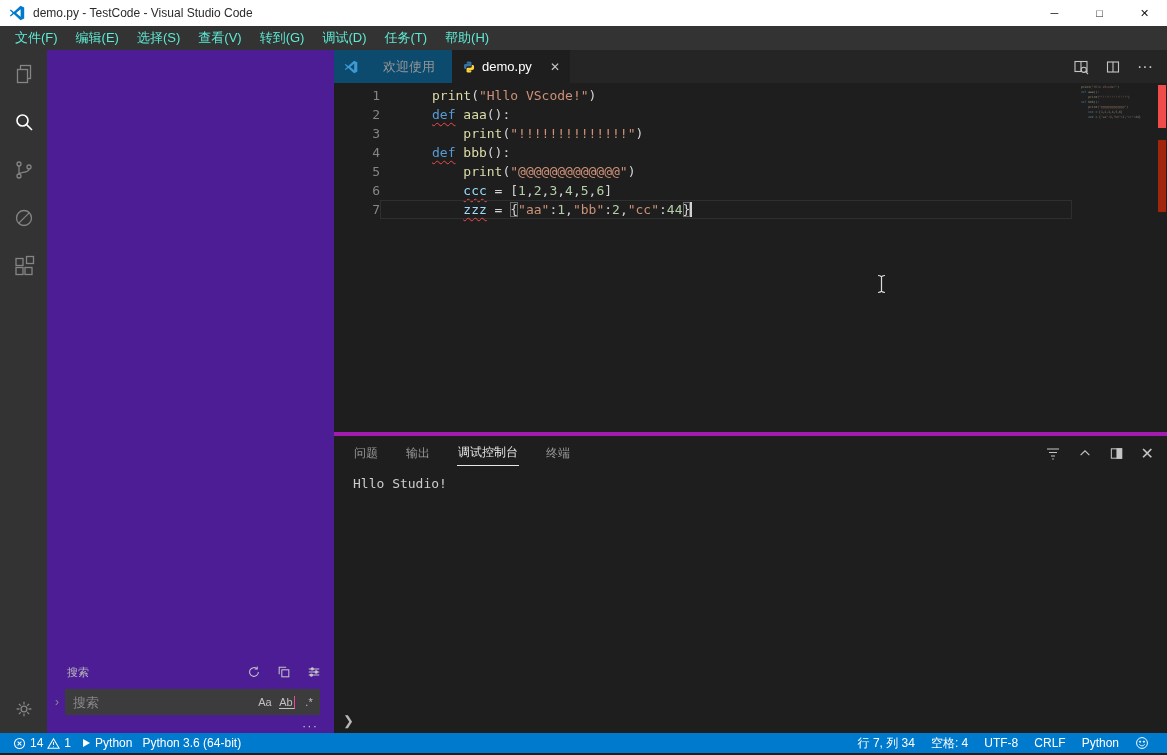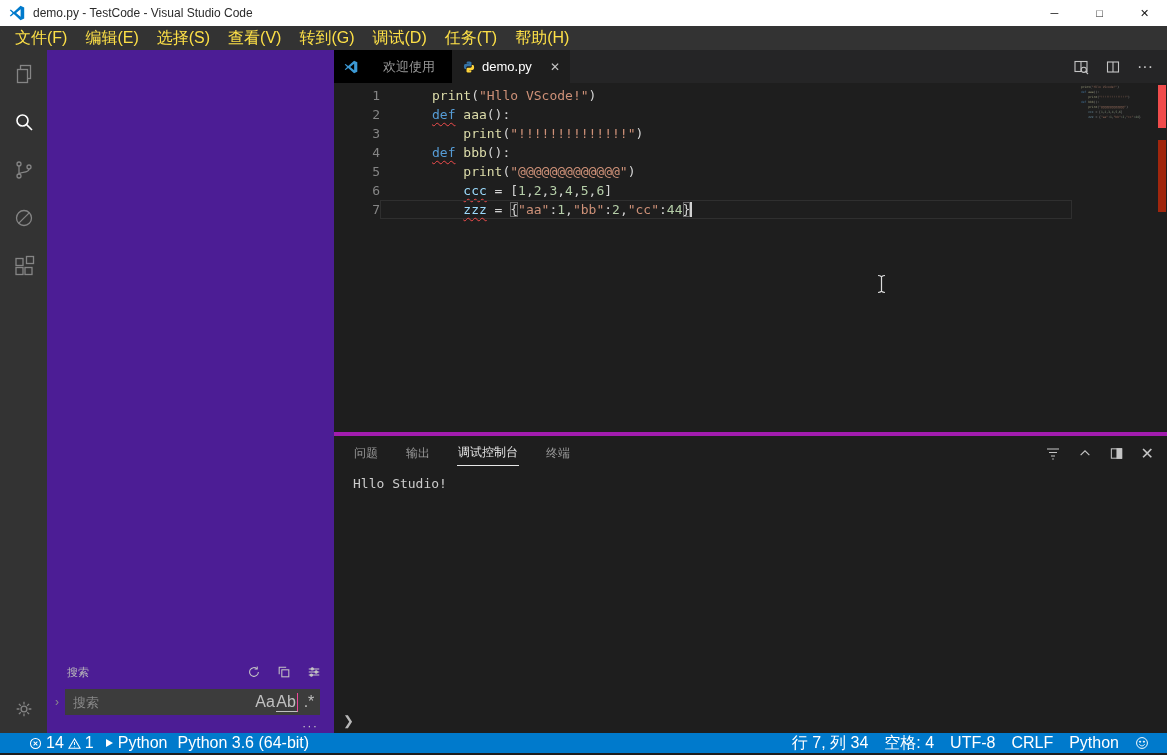--- a/index.html
+++ b/index.html
@@ -4,44 +4,44 @@
 <style>
   html,body{margin:0;padding:0;}
   body{width:1167px;height:755px;overflow:hidden;background:#1e1e1e;font-family:"Liberation Sans",sans-serif;}
   
   .titlebar{height:26px;background:#ffffff;display:flex;align-items:center;font-size:12px;color:#2b2b2b;}
   .titlebar .logo{margin:0 8px 0 9px;display:flex;}
   .win-controls{margin-left:auto;display:flex;height:100%;}
   .win-btn{width:45px;display:flex;align-items:center;justify-content:center;font-size:11px;color:#111;}
   
   .menubar{height:24px;background:#333333;display:flex;align-items:center;padding-left:6px;}
-  .menu-item{padding:0 9px;font-size:16px;color:#fde047;line-height:24px;}
+  .menu-item{padding:0 9px;font-size:13px;color:#5eead4;line-height:24px;}
   
   .main{display:flex;height:683px;}
   .activitybar{width:47px;background:#333333;display:flex;flex-direction:column;align-items:center;flex-shrink:0;}
   .ab-item{height:48px;width:47px;display:flex;align-items:center;justify-content:center;}
   .ab-spacer{flex:1;}
   
   .sidebar{width:287px;background:#4c1d95;flex-shrink:0;display:flex;flex-direction:column;color:#cccccc;justify-content:flex-end;}
   .sb-head{height:34px;display:flex;align-items:center;padding:0 10px 0 20px;font-size:11px;color:#bbbbbb;}
   .sb-head-actions{margin-left:auto;display:flex;gap:10px;}
   .icon-btn{width:20px;height:20px;display:flex;align-items:center;justify-content:center;color:#c5c5c5;}
   .search-row{display:flex;padding:0 14px 0 2px;align-items:center;}
   .tg-replace{width:16px;display:flex;align-items:center;justify-content:center;color:#8a8a8a;font-size:12px;}
   .search-box{flex:1;height:26px;background:#3c3c3c;display:flex;align-items:center;padding-left:6px;}
   .search-box input{flex:1;min-width:0;background:transparent;border:0;outline:0;color:#cccccc;font-size:13px;font-family:inherit;}
   .search-box input::placeholder{color:#8a8a8a;}
-  .opt{width:22px;height:20px;display:flex;align-items:center;justify-content:center;font-size:16px;color:#c0c0c0;}
+  .opt{width:22px;height:20px;display:flex;align-items:center;justify-content:center;font-size:11px;color:#c0c0c0;}
   .opt.word span{border-bottom:1px solid #c0c0c0;border-right:1px solid #ec4899;padding:0 1px 0 0;}
   .more-row{display:flex;justify-content:flex-end;padding:3px 16px 0 0;color:#c5c5c5;font-size:13px;letter-spacing:1px;}
   
   .editor-col{flex:1;display:flex;flex-direction:column;min-width:0;background:#1e1e1e;}
   .tabbar{height:33px;background:#252526;display:flex;flex-shrink:0;}
   .tab{display:flex;align-items:center;gap:6px;padding:0 10px;font-size:13px;width:118px;box-sizing:border-box;}
-  .tab.inactive{background:#000000;color:#969696;gap:25px;}
+  .tab.inactive{background:#0c4a6e;color:#969696;gap:25px;}
   .tab.active{background:#1e1e1e;color:#ffffff;}
   .tab .close{margin-left:auto;font-size:12px;color:#c5c5c5;}
   .tab-actions{margin-left:auto;display:flex;align-items:center;gap:16px;padding-right:14px;color:#c5c5c5;}
   .editor{position:relative;height:349px;overflow:hidden;}
   .code-lines{padding-top:3px;}
   .line{display:flex;height:19px;font:13px/19px "DejaVu Sans Mono",monospace;}
   .ln{width:46px;text-align:right;color:#858585;flex-shrink:0;}
   .lc{flex:1;padding-left:52px;white-space:pre;color:#d4d4d4;margin-right:95px;}
   .line.current .lc{box-shadow:inset 0 0 0 1px #2f2f2f;}
   .kw{color:#569cd6}.fn{color:#dcdcaa}.str{color:#ce9178}.num{color:#b5cea8}.var{color:#9cdcfe}.pl{color:#d4d4d4}
@@ -54,21 +54,21 @@
   .ovmark{position:absolute;right:1px;width:8px;}
   
   .panel{flex:1;border-top:4px solid #a21caf;display:flex;flex-direction:column;position:relative;}
   .panel-head{height:34px;display:flex;align-items:center;padding-left:19px;flex-shrink:0;}
   .ptab{font-size:12px;color:#989898;margin-right:26px;padding:4px 1px;}
   .ptab.active{color:#e7e7e7;border-bottom:1px solid #e7e7e7;}
   .panel-actions{margin-left:auto;display:flex;align-items:center;gap:17px;padding-right:13px;color:#c5c5c5;}
   .panel-body{flex:1;font:13px "DejaVu Sans Mono",monospace;color:#cccccc;padding:6px 0 0 19px;}
   .panel-prompt{height:26px;display:flex;align-items:center;color:#b8b8b8;font-size:13px;padding-left:9px;flex-shrink:0;}
   
-  .statusbar{height:20px;background:#007acc;display:flex;align-items:center;color:#fff;font-size:16px;padding:0 10px 0 24px;}
+  .statusbar{height:20px;background:#007acc;display:flex;align-items:center;color:#fff;font-size:12px;padding:0 10px 0 8px;}
   .sb-item{display:flex;align-items:center;gap:4px;padding:0 5px;height:100%;}
   .sb-right{margin-left:auto;display:flex;align-items:center;justify-content:flex-end;}
   .sb-right .sb-item{padding:0 8px;}
   .cursor-ibeam{position:fixed;left:876px;top:274px;z-index:99;pointer-events:none;}
   svg{display:block;}
 </style>
 </head>
 <body>
 
 <div class="titlebar">

